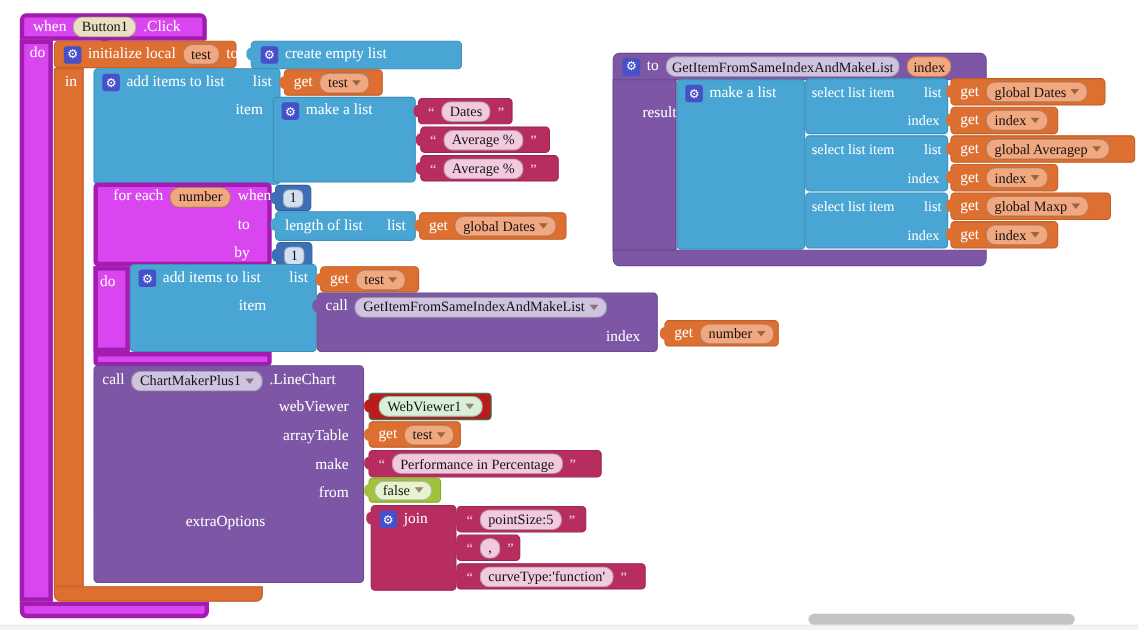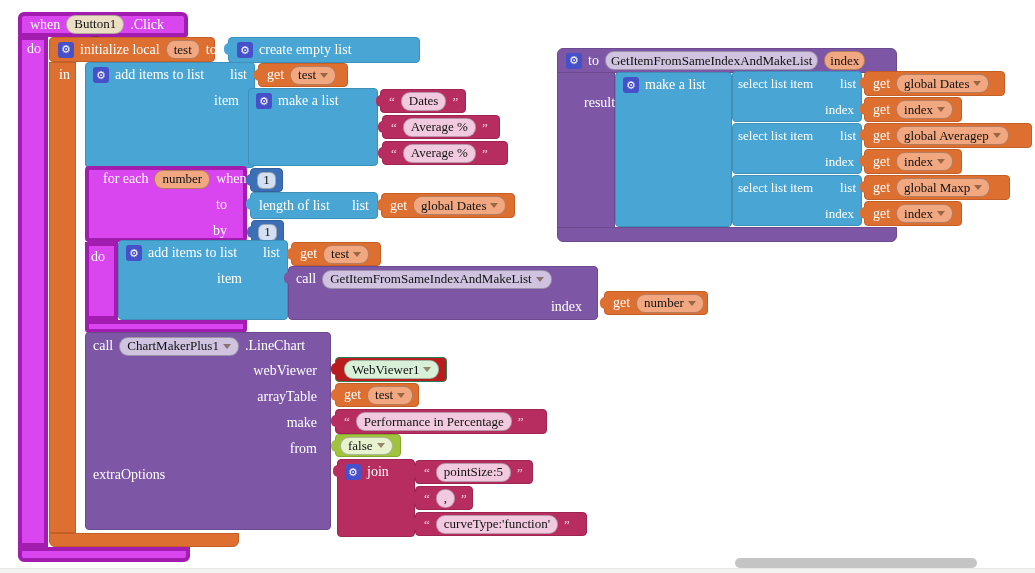--- a/index.html
+++ b/index.html
@@ -208,21 +208,21 @@
   </div>
   <div class="row" style="left:85px;top:384px;width:240px;height:26px;justify-content:flex-end;">
     <span class="lbl">arrayTable</span>
   </div>
   <div class="row" style="left:85px;top:410px;width:240px;height:26px;justify-content:flex-end;">
     <span class="lbl">make</span>
   </div>
   <div class="row" style="left:85px;top:436px;width:240px;height:26px;justify-content:flex-end;">
     <span class="lbl">from</span>
   </div>
-  <div class="row" style="left:85px;top:462px;width:240px;height:26px;justify-content:flex-start;">
+  <div class="row" style="left:85px;top:462px;width:240px;height:26px;justify-content:center;">
     <span class="lbl">extraOptions</span>
   </div>
   <div class="blk green vb" style="left:335px;top:357px;width:112px;height:25px;">
     <span class="fld mint">
       <span>WebViewer1</span>
       <span class="dd"></span>
     </span>
   </div>
   <div class="blk orange vb" style="left:335px;top:383px;width:84px;height:24px;">
     <span class="lbl">get</span>

